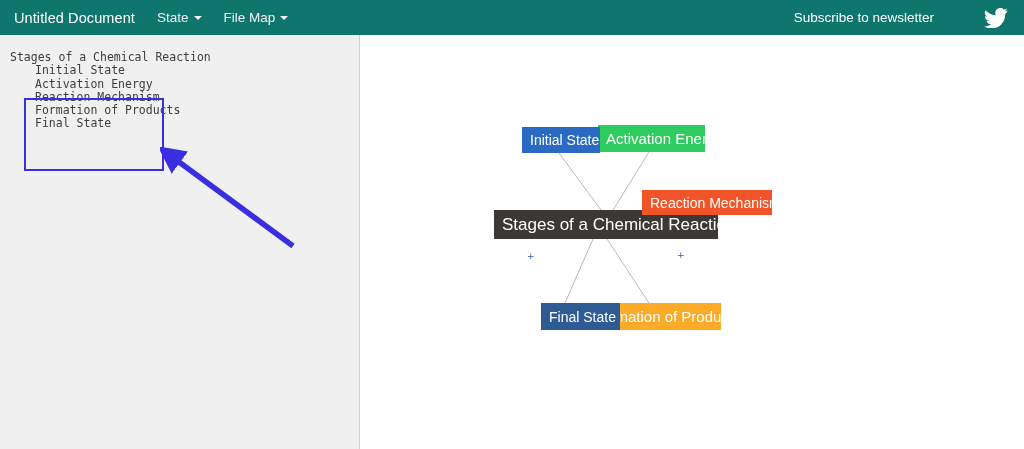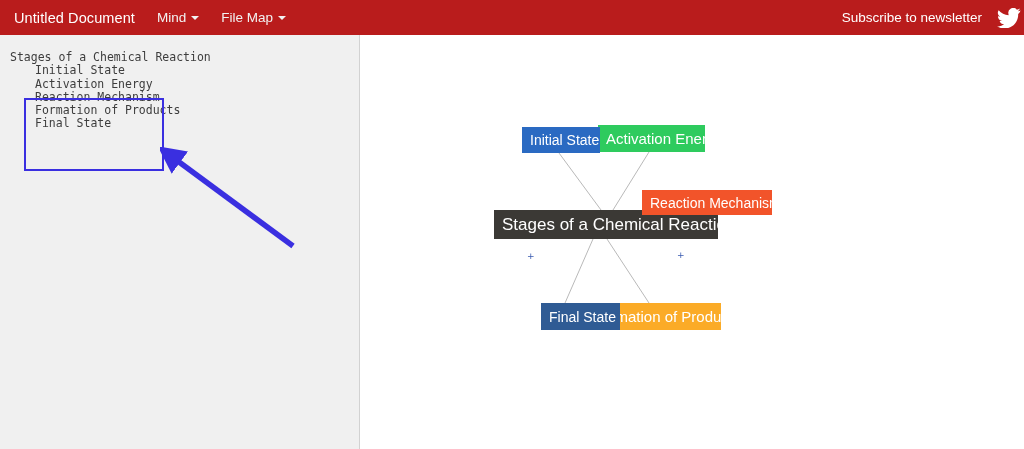--- a/index.html
+++ b/index.html
@@ -8,21 +8,21 @@
     width: 1024px; height: 449px;
     overflow: hidden;
     background: #ffffff;
     font-family: "Liberation Sans", sans-serif;
   }
 
   
   #toolbar {
     position: absolute; left: 0; top: 0;
     width: 1024px; height: 35px;
-    background: #b91c1c;
+    background: #0f766e;
     display: flex; align-items: center;
     color: #ffffff;
   }
   #doc-title {
     margin-left: 14px;
     font-size: 14.5px;
     color: #ffffff;
     letter-spacing: .1px;
     white-space: nowrap;
   }
@@ -38,21 +38,22 @@
     display: inline-block;
     margin-left: 5px;
     width: 0; height: 0;
     border-left: 4px solid transparent;
     border-right: 4px solid transparent;
     border-top: 4px solid #f2f2f2;
   }
   #toolbar-right {
     margin-left: auto;
     display: flex; align-items: center;
-    padding-right: 2px;
+    padding-right: 15px;
+    gap: 35px;
   }
   #newsletter-link {
     font-size: 13.5px;
     color: #ffffff;
     white-space: nowrap;
     cursor: default;
   }
   #twitter-icon {
     width: 26px; height: 26px;
     margin-left: 14px;
@@ -120,21 +121,21 @@
     font-family: "DejaVu Sans", sans-serif;
   }
 </style>
 </head>
 <body>
 
 <div id="toolbar">
   <div id="doc-title">Untitled Document</div>
 
   <div class="menu-item">
-    <span>Mind</span>
+    <span>State</span>
     <span class="caret"></span>
   </div>
 
   <div class="menu-item">
     <span>File Map</span>
     <span class="caret"></span>
   </div>
 
   <div id="toolbar-right">
     <span id="newsletter-link">Subscribe to newsletter</span>

